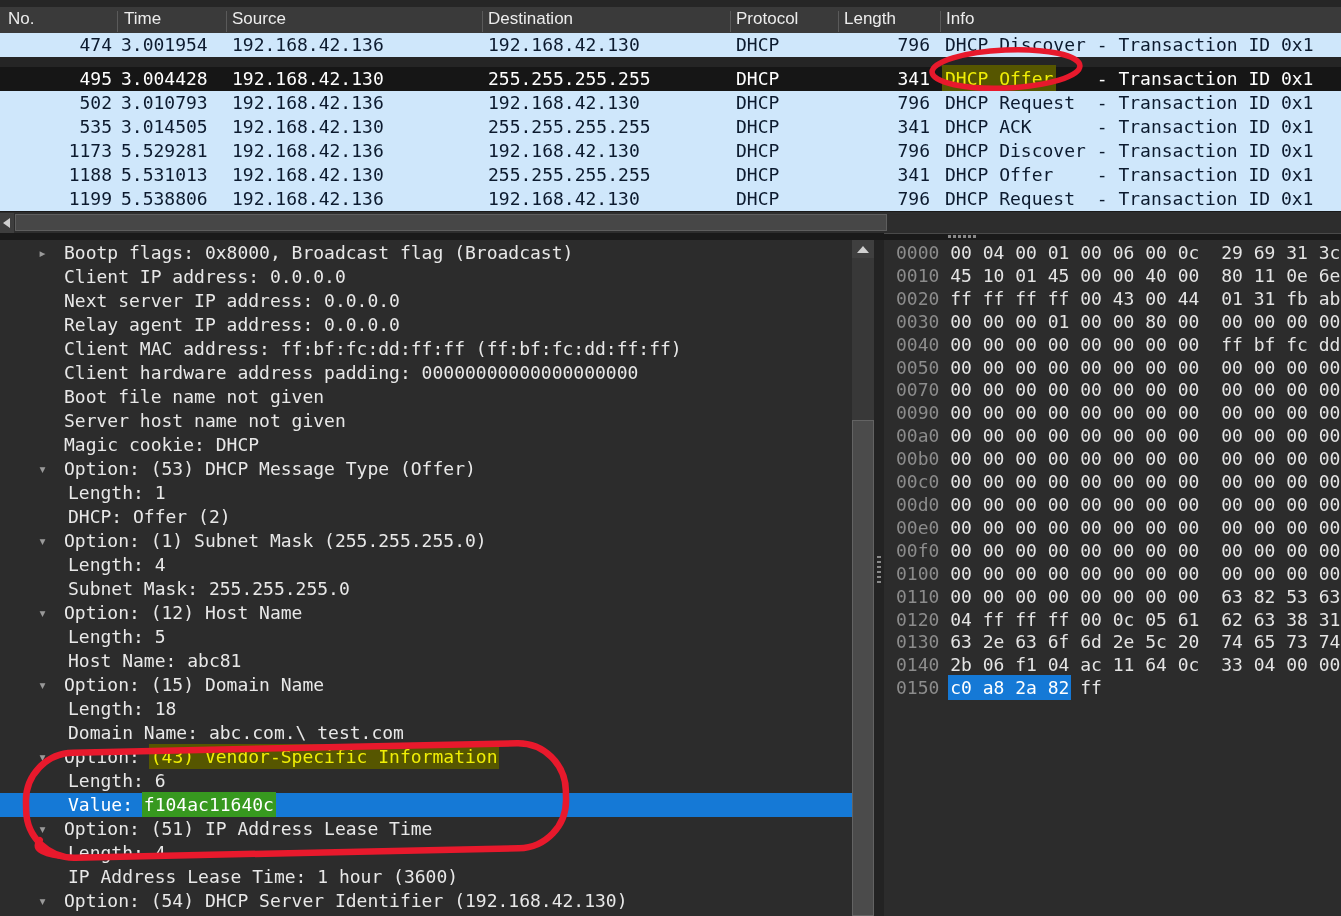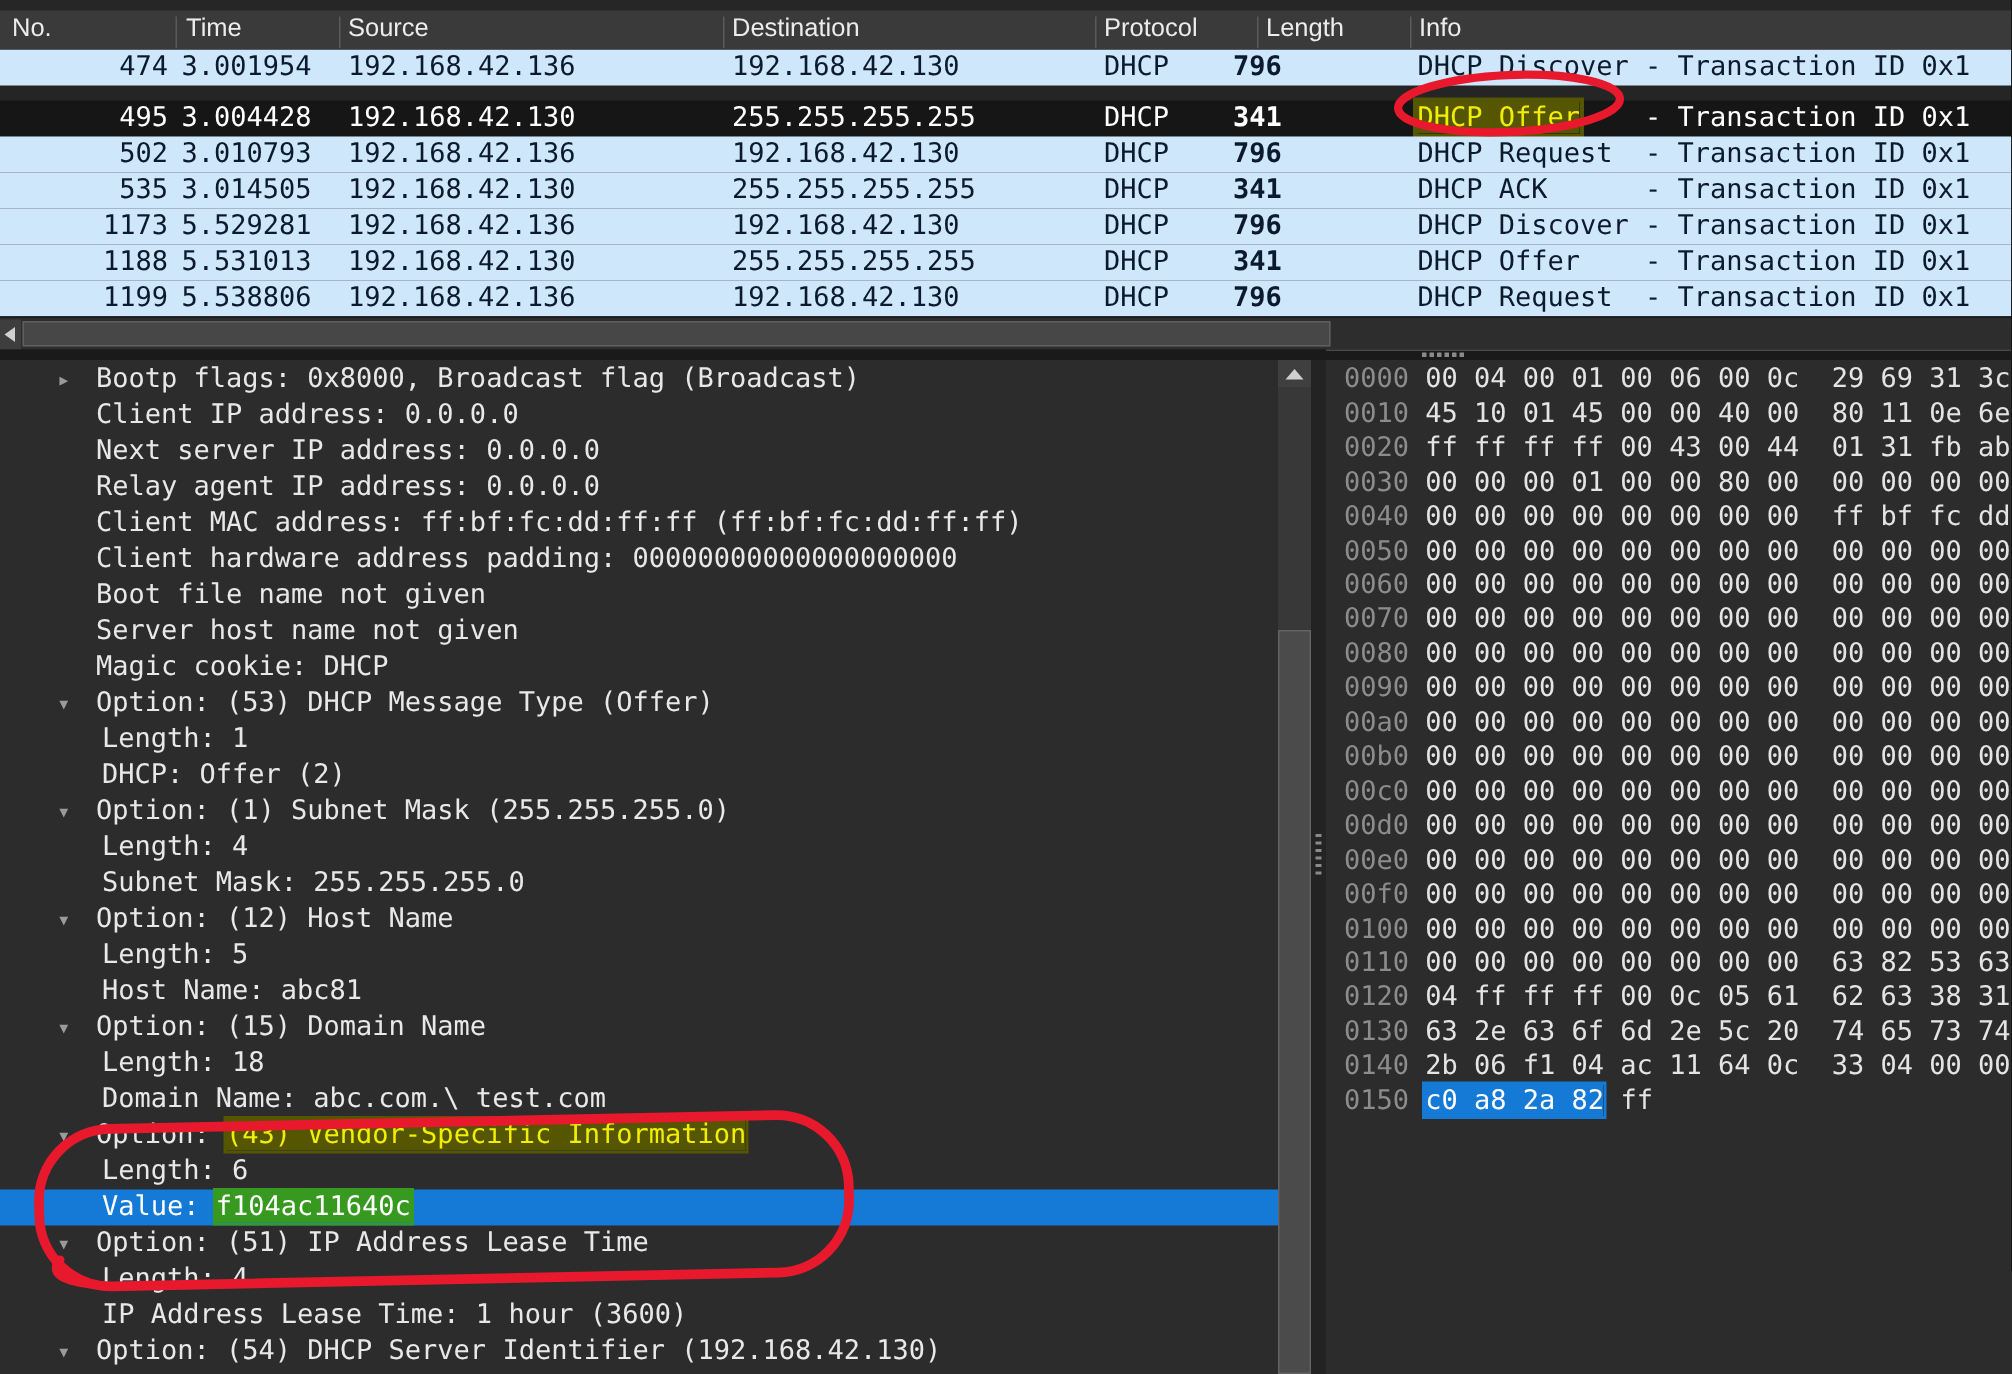--- a/index.html
+++ b/index.html
@@ -18,21 +18,21 @@
   .hlabel{position:absolute;top:9px;font-family:"Liberation Sans",sans-serif;font-size:17px;color:#ececec;}
   .h0{left:8px}.h1{left:124px}.h2{left:232px}.h3{left:488px}.h4{left:736px}.h5{left:844px}.h6{left:946px}
   .hsep{position:absolute;top:11px;width:1px;height:21px;background:#5a5a5a;}
   .prows{position:absolute;left:0;top:33px;width:1341px;height:178px;overflow:hidden;}
   .prow{position:relative;height:24px;background:var(--row-blue-bg);color:var(--row-text);
         font-size:18px;line-height:24px;white-space:pre;}
   .prow.sel{background:var(--selected-row-bg);color:var(--selected-row-text);margin-top:10px;}
   .prow span{position:absolute;top:0;}
   .c-no{left:0;width:112px;text-align:right;}
   .c-time{left:121px}.c-src{left:232px}.c-dst{left:488px}.c-proto{left:736px}
-  .c-len{left:822px;width:108px;text-align:left;font-weight:bold;}
+  .c-len{left:822px;width:108px;text-align:right;}
   .c-info{left:945px;white-space:pre;}
   .c-info span{position:static;}
   .olv{background:var(--highlight-olive-bg);color:var(--highlight-yellow-text);
        box-shadow:0 0 0 3px var(--highlight-olive-bg);}
 
   
   .hsb{position:absolute;left:0;top:211px;width:1341px;height:22px;background:#2d2d2d;border-top:1px solid #1a1a1a;box-sizing:border-box;}
   .hsb-btn{position:absolute;left:0;top:1px;width:14px;height:20px;background:#3e3e3e;}
   .hsb-btn .tri{position:absolute;left:3px;top:5px;width:0;height:0;border-top:5px solid transparent;
        border-bottom:5px solid transparent;border-right:7px solid #d0d0d0;}
@@ -180,23 +180,21 @@
       </div>
   </div>
 
   <div class="hexp">
       <div class="hxline"><span class="off">0000</span> <span>00 04 00 01 00 06 00 0c  29 69 31 3c</span></div>
       <div class="hxline"><span class="off">0010</span> <span>45 10 01 45 00 00 40 00  80 11 0e 6e</span></div>
       <div class="hxline"><span class="off">0020</span> <span>ff ff ff ff 00 43 00 44  01 31 fb ab</span></div>
       <div class="hxline"><span class="off">0030</span> <span>00 00 00 01 00 00 80 00  00 00 00 00</span></div>
       <div class="hxline"><span class="off">0040</span> <span>00 00 00 00 00 00 00 00  ff bf fc dd</span></div>
       <div class="hxline"><span class="off">0050</span> <span>00 00 00 00 00 00 00 00  00 00 00 00</span></div>
-      <div class="hxline"><span class="off">0060</span> <span>00 00 00 00 00 00 00 00  00 00 00 00</span></div>
       <div class="hxline"><span class="off">0070</span> <span>00 00 00 00 00 00 00 00  00 00 00 00</span></div>
-      <div class="hxline"><span class="off">0080</span> <span>00 00 00 00 00 00 00 00  00 00 00 00</span></div>
       <div class="hxline"><span class="off">0090</span> <span>00 00 00 00 00 00 00 00  00 00 00 00</span></div>
       <div class="hxline"><span class="off">00a0</span> <span>00 00 00 00 00 00 00 00  00 00 00 00</span></div>
       <div class="hxline"><span class="off">00b0</span> <span>00 00 00 00 00 00 00 00  00 00 00 00</span></div>
       <div class="hxline"><span class="off">00c0</span> <span>00 00 00 00 00 00 00 00  00 00 00 00</span></div>
       <div class="hxline"><span class="off">00d0</span> <span>00 00 00 00 00 00 00 00  00 00 00 00</span></div>
       <div class="hxline"><span class="off">00e0</span> <span>00 00 00 00 00 00 00 00  00 00 00 00</span></div>
       <div class="hxline"><span class="off">00f0</span> <span>00 00 00 00 00 00 00 00  00 00 00 00</span></div>
       <div class="hxline"><span class="off">0100</span> <span>00 00 00 00 00 00 00 00  00 00 00 00</span></div>
       <div class="hxline"><span class="off">0110</span> <span>00 00 00 00 00 00 00 00  63 82 53 63</span></div>
       <div class="hxline"><span class="off">0120</span> <span>04 ff ff ff 00 0c 05 61  62 63 38 31</span></div>

